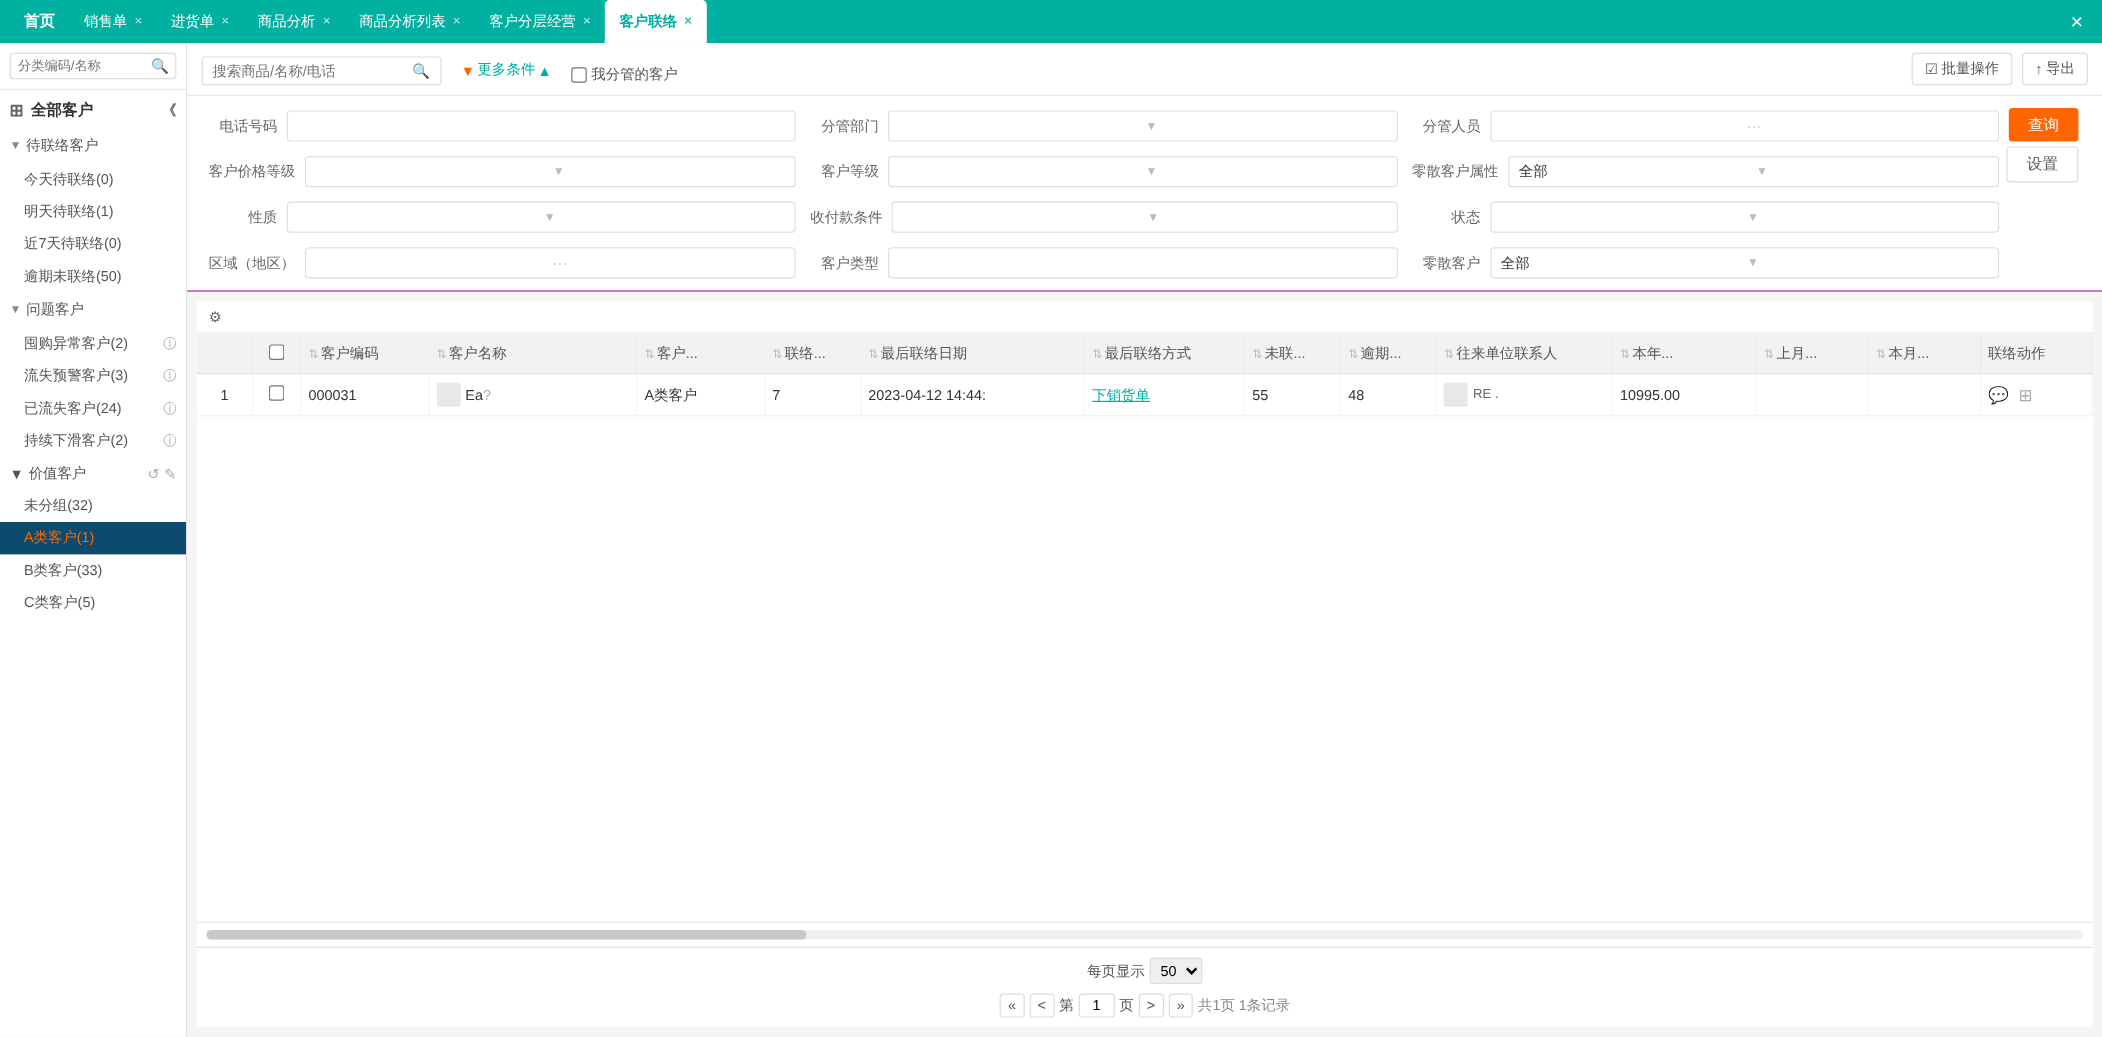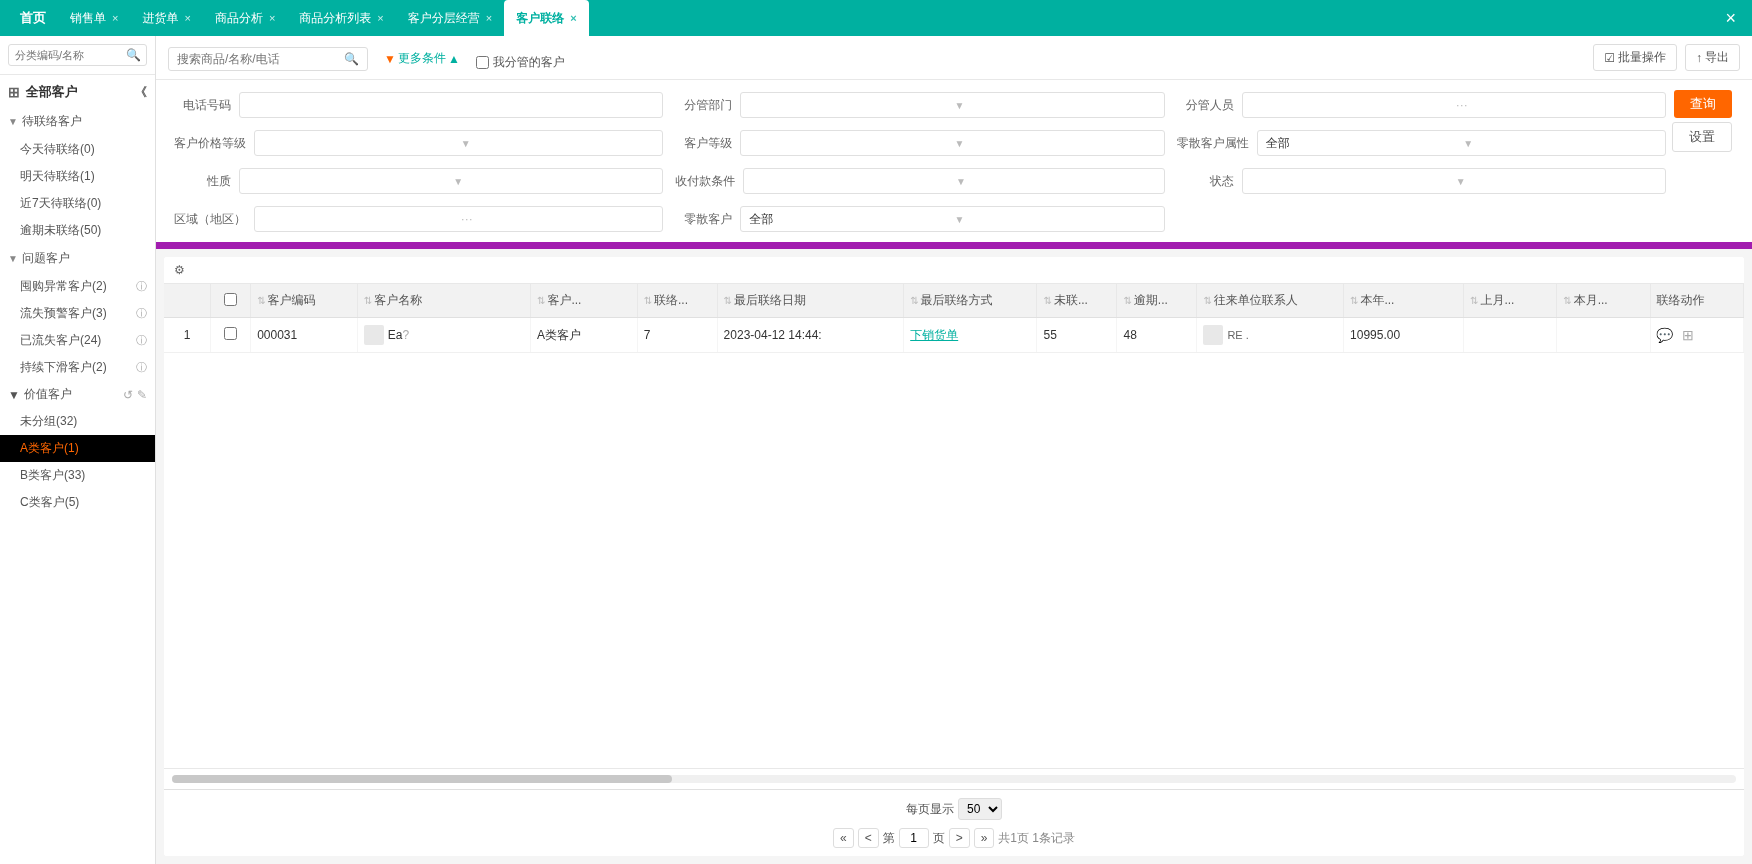--- a/index.html
+++ b/index.html
@@ -24,21 +24,21 @@
     
     .sidebar-section { padding: 0; }
     .sidebar-header { display: flex; align-items: center; padding: 8px 8px 6px; font-weight: bold; color: #333; cursor: pointer; }
     .sidebar-header .grid-icon { margin-right: 6px; color: #666; font-size: 14px; }
     .sidebar-header .collapse-btn { margin-left: auto; color: #666; font-size: 12px; }
     
     .sidebar-group-title { display: flex; align-items: center; padding: 6px 8px; color: #555; font-size: 12px; cursor: pointer; }
     .sidebar-group-title .arrow { margin-right: 4px; color: #888; font-size: 10px; }
     
     .sidebar-item { padding: 5px 8px 5px 20px; color: #555; cursor: pointer; display: flex; align-items: center; font-size: 12px; }
-    .sidebar-item.active { background: #000000; color: #ff6600; align-items: flex-end; }
+    .sidebar-item.active { background: #0c4a6e; color: #ff6600; align-items: flex-end; }
     .sidebar-item .item-icon { margin-left: auto; color: #aaa; font-size: 11px; }
 
     .sidebar-group-row { display: flex; align-items: center; padding: 5px 8px; color: #555; cursor: pointer; }
     .sidebar-group-row .group-icons { margin-left: auto; display: flex; gap: 4px; color: #aaa; }
 
     
     .content-area { flex: 1; display: flex; flex-direction: column; background: #f5f5f5; overflow: hidden; }
 
     
     .filter-bar { background: white; padding: 8px 12px; border-bottom: 1px solid #e8e8e8; display: flex; align-items: flex-end; gap: 8px; }
@@ -86,21 +86,21 @@
     .checkbox-col { width: 30px; text-align: center; }
 
     
     .customer-name-cell { display: flex; align-items: center; gap: 4px; }
     .avatar-placeholder { width: 20px; height: 20px; background: #e8e8e8; border-radius: 2px; flex-shrink: 0; display: flex; align-items: center; justify-content: center; color: #bbb; font-size: 10px; }
 
     .btn-query { background: #ff6600; color: white; border: none; padding: 5px 16px; border-radius: 3px; cursor: pointer; font-size: 13px; }
     .btn-settings { background: white; color: #555; border: 1px solid #ddd; padding: 5px 16px; border-radius: 3px; cursor: pointer; font-size: 13px; margin-top: 4px; }
     .query-btns { display: flex; flex-direction: column; align-items: flex-end; margin-left: auto; padding-right: 8px; }
     
-    .adv-filter-wrapper { background: white; padding: 10px 12px 8px; border-bottom: 7px solid #a21caf; display: flex; gap: 0; }
+    .adv-filter-wrapper { background: white; padding: 10px 12px 8px; border-bottom: 1px solid #a21caf; display: flex; gap: 0; }
     .filter-fields-area { flex: 1; }
     .filter-row-grid { display: grid; grid-template-columns: repeat(3, 1fr); margin-bottom: 8px; }
     .filter-cell { display: flex; align-items: center; padding: 2px 6px; }
     .filter-cell-label { color: #666; white-space: nowrap; min-width: 65px; text-align: right; padding-right: 8px; }
     .filter-cell-value { flex: 1; border: 1px solid #e2e2e2; border-radius: 3px; padding: 3px 8px; display: flex; align-items: center; min-height: 26px; cursor: pointer; background: white; }
     .filter-cell-value span { flex: 1; color: #333; }
     .filter-cell-value .arr { color: #bbb; font-size: 10px; margin-left: 4px; }
     .filter-cell-value .more { color: #bbb; font-size: 12px; margin-left: 4px; cursor: pointer; }
   </style>
 </head>
@@ -312,20 +312,26 @@
             </div>
           </div>
         </div>
 
         <div style="display:grid;grid-template-columns:repeat(3,1fr);">
           <div class="filter-cell">
             <span class="filter-cell-label">区域（地区）</span>
             <div class="filter-cell-value" style="border:1px solid #e0e0e0;border-radius:3px;padding:3px 8px;display:flex;align-items:center;flex:1;min-height:26px;background:white;">
               <span style="flex:1;"></span>
               <span class="more">···</span>
+            </div>
+          </div>
+          <div class="filter-cell">
+            <span class="filter-cell-label">客户类型</span>
+            <div class="filter-cell-value" style="border:1px solid #e0e0e0;border-radius:3px;padding:3px 8px;display:flex;align-items:center;flex:1;min-height:26px;background:white;">
+              <span style="flex:1;"></span>
             </div>
           </div>
           <div class="filter-cell">
             <span class="filter-cell-label">零散客户</span>
             <div class="filter-cell-value" style="border:1px solid #e0e0e0;border-radius:3px;padding:3px 8px;display:flex;align-items:center;flex:1;min-height:26px;background:white;">
               <span style="flex:1;">全部</span>
               <span class="arr">▼</span>
             </div>
           </div>
         </div>

